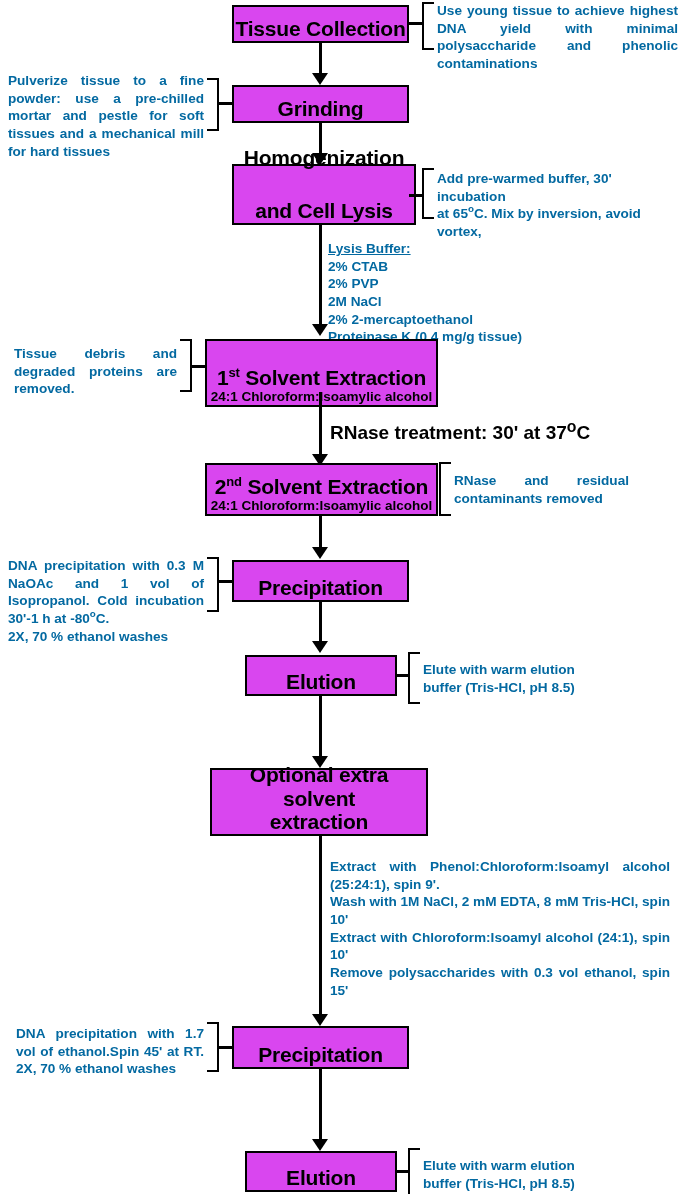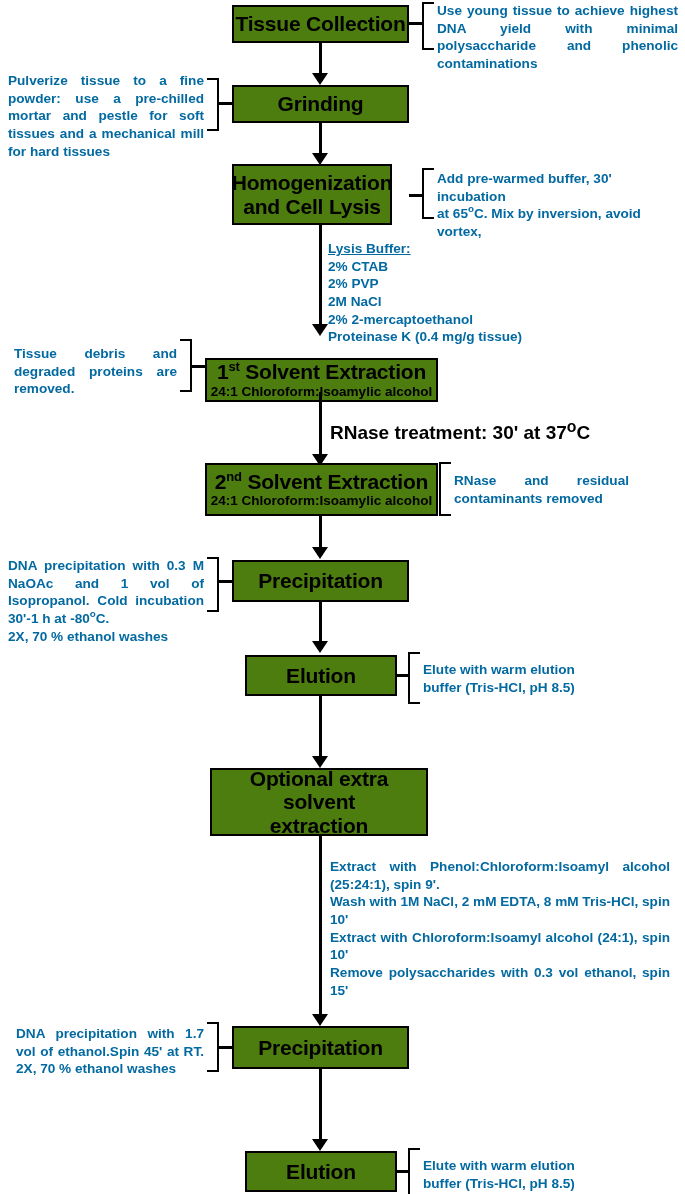--- a/index.html
+++ b/index.html
@@ -17,25 +17,25 @@
     height: 1194px;
     overflow: hidden;
     background: #ffffff;
   }
 
   
   .node {
     position: absolute;
     box-sizing: border-box;
     border: 2.5px solid #000;
-    background: #4d7c0f;
+    background: #d946ef;
     display: flex;
     flex-direction: column;
     align-items: center;
-    justify-content: center;
+    justify-content: flex-end;
     text-align: center;
   }
   .node .title {
     font-weight: bold;
     font-size: 21px;
     line-height: 1.12;
     letter-spacing: -0.2px;
     white-space: nowrap;
   }
   .node .title.wrap { white-space: normal; }
@@ -126,21 +126,21 @@
   <div class="node" style="left:232px; top:85px; width:177px; height:38px;">
     <div class="title">Grinding</div>
   </div>
   <div class="hstub" style="left:219px; top:102px; width:14px;"></div>
   <div class="bracket left-side" style="left:207px; top:78px; height:53px;"></div>
   <div class="note just" style="left:8px; top:72px; width:196px;">Pulverize tissue to a fine powder: use a pre-chilled mortar and pestle for soft tissues and a mechanical mill for hard tissues</div>
 
   <div class="vline" style="left:319px; top:123px; height:32px;"></div>
   <div class="arrowhead" style="left:312px; top:153px;"></div>
 
-  <div class="node" style="left:232px; top:164px; width:160px; height:61px;">
+  <div class="node" style="left:232px; top:164px; width:184px; height:61px;gap:30px;">
     <div class="title wrap">Homogenization</div>
     <div class="title wrap">and Cell Lysis</div>
   </div>
   <div class="hstub" style="left:409px; top:194px; width:14px;"></div>
   <div class="bracket right-side" style="left:422px; top:168px; height:51px;"></div>
   <div class="note" style="left:437px; top:170px; width:246px;">
     <span class="line">Add pre-warmed buffer, 30' incubation</span>
     <span class="line"><span>at 65</span><sup>o</sup><span>C. Mix by inversion, avoid vortex,</span></span>
   </div>
 
@@ -148,21 +148,21 @@
   <div class="arrowhead" style="left:312px; top:324px;"></div>
   <div class="note" style="left:328px; top:240px; width:290px;">
     <span class="line u">Lysis Buffer:</span>
     <span class="line">2% CTAB</span>
     <span class="line">2% PVP</span>
     <span class="line">2M NaCl</span>
     <span class="line">2% 2-mercaptoethanol</span>
     <span class="line">Proteinase K (0.4 mg/g tissue)</span>
   </div>
 
-  <div class="node" style="left:205px; top:339px; width:233px; height:44px;margin-top:19px;">
+  <div class="node" style="left:205px; top:339px; width:233px; height:68px;">
     <div class="title"><span>1</span><sup>st</sup><span> Solvent Extraction</span></div>
     <div class="subtitle">24:1 Chloroform:Isoamylic alcohol</div>
   </div>
   <div class="hstub" style="left:192px; top:365px; width:14px;"></div>
   <div class="bracket left-side" style="left:180px; top:339px; height:53px;"></div>
   <div class="note just" style="left:14px; top:345px; width:163px;">Tissue debris and degraded proteins are removed.</div>
 
   <div class="vline" style="left:319px; top:392px; height:64px;"></div>
   <div class="arrowhead" style="left:312px; top:454px;"></div>
   <div class="edge-label" style="left:330px; top:417px;"><span>RNase treatment: 30' at 37</span><sup>o</sup><span>C</span></div>

